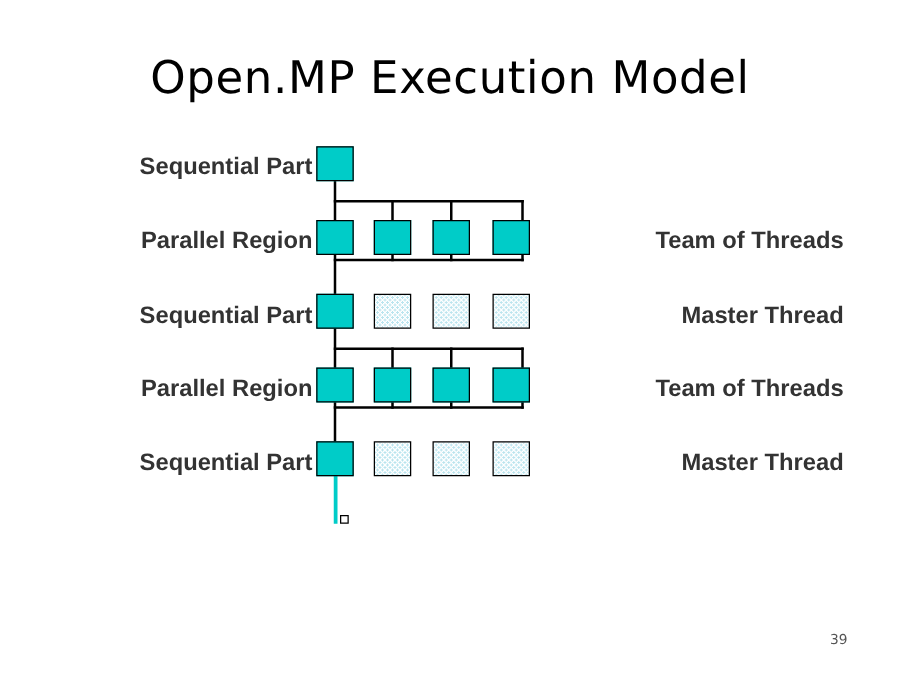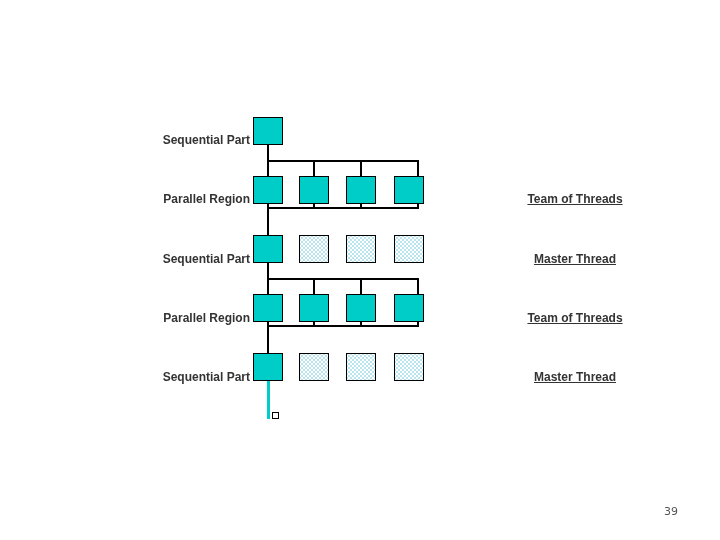--- a/index.html
+++ b/index.html
@@ -26,34 +26,32 @@
     text-align: center;
     font-family: "DejaVu Sans", sans-serif;
     font-size: 36px;
     font-weight: normal;
     color: #000000;
     letter-spacing: 0.5px;
   }
   .row-label {
     position: absolute;
     font-family: "Liberation Sans", sans-serif;
-    font-size: 12px;
+    font-size: 19px;
     font-weight: bold;
     color: #333333;
     white-space: nowrap;
-    margin-top: 10px;
   }
   .label-left {
     text-align: right;
     width: 160px;
   }
   .label-right {
-    text-align: center;
+    text-align: right;
     width: 200px;
-    text-decoration: underline;
   }
   .box {
     position: absolute;
     width: 30px;
     height: 28px;
     border: 1px solid #000000;
     box-sizing: border-box;
   }
   .box.filled {
     background: #00ccc8;
@@ -95,20 +93,21 @@
     font-family: "DejaVu Sans", sans-serif;
     font-size: 11px;
     color: #555555;
   }
 </style>
 </head>
 <body>
 
 <div id="slide">
 
+  <div id="slide-title">Open.MP Execution Model</div>
 
   <div class="row-label label-left" style="left:90px; top:123px;">Sequential Part</div>
   <div class="row-label label-left" style="left:90px; top:182px;">Parallel Region</div>
   <div class="row-label label-left" style="left:90px; top:242px;">Sequential Part</div>
   <div class="row-label label-left" style="left:90px; top:301px;">Parallel Region</div>
   <div class="row-label label-left" style="left:90px; top:360px;">Sequential Part</div>
 
   <div class="row-label label-right" style="left:475px; top:182px;">Team of Threads</div>
   <div class="row-label label-right" style="left:475px; top:242px;">Master Thread</div>
   <div class="row-label label-right" style="left:475px; top:301px;">Team of Threads</div>

